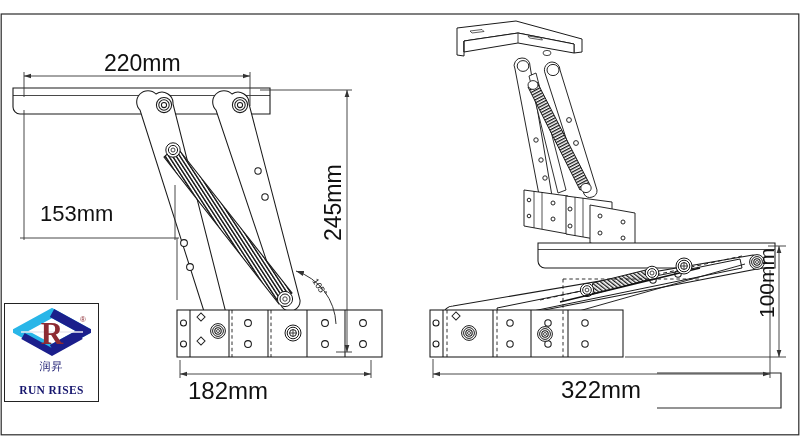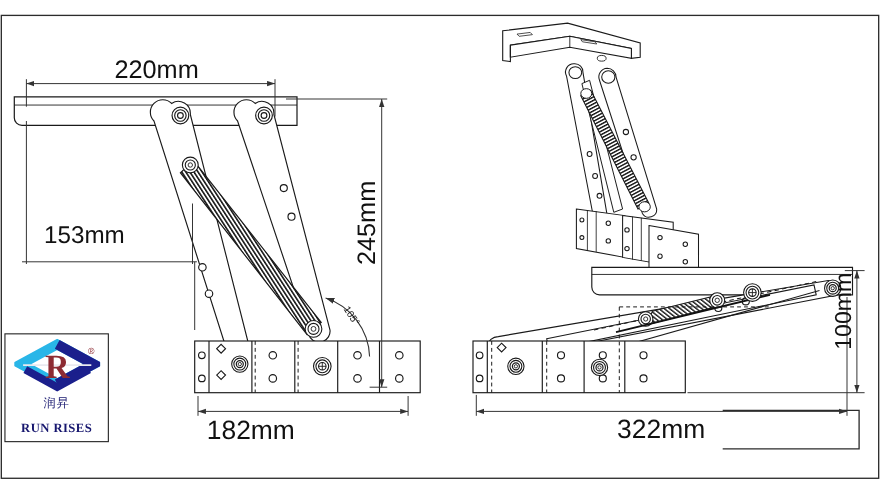--- a/index.html
+++ b/index.html
@@ -5,21 +5,21 @@
   html,body{margin:0;padding:0;background:#ffffff;}
   body{width:800px;height:436px;overflow:hidden;
        font-family:"Liberation Sans", sans-serif;color:#000;}
   #stage{position:relative;width:800px;height:436px;background:#fff;}
   #stage svg{position:absolute;left:0;top:0;}
   .dimtext{font-family:"Liberation Sans", sans-serif;font-weight:400;fill:#111;}
   .logobox{position:absolute;left:4px;top:303px;width:95px;height:99px;
            background:#fff;border:1px solid #222;box-sizing:border-box;
            display:flex;flex-direction:column;align-items:center;justify-content:center;}
   .logomark{position:relative;width:78px;height:56px;}
-  .cn{font-family:Liberation Serif, serif;font-size:11px;color:#16166e;
+  .cn{font-family:Liberation Mono, monospace;font-size:11px;color:#16166e;
       letter-spacing:1px;line-height:1;margin-top:-2px;position:relative;z-index:6;}
   .en{font-family:"Liberation Serif", serif;font-weight:700;font-size:11.5px;
       color:#16166e;letter-spacing:.4px;line-height:1;margin-top:12px;}
 </style>
 </head>
 <body>
 
 <div id="stage">
 
   <svg width="800" height="436" viewBox="0 0 800 436">

